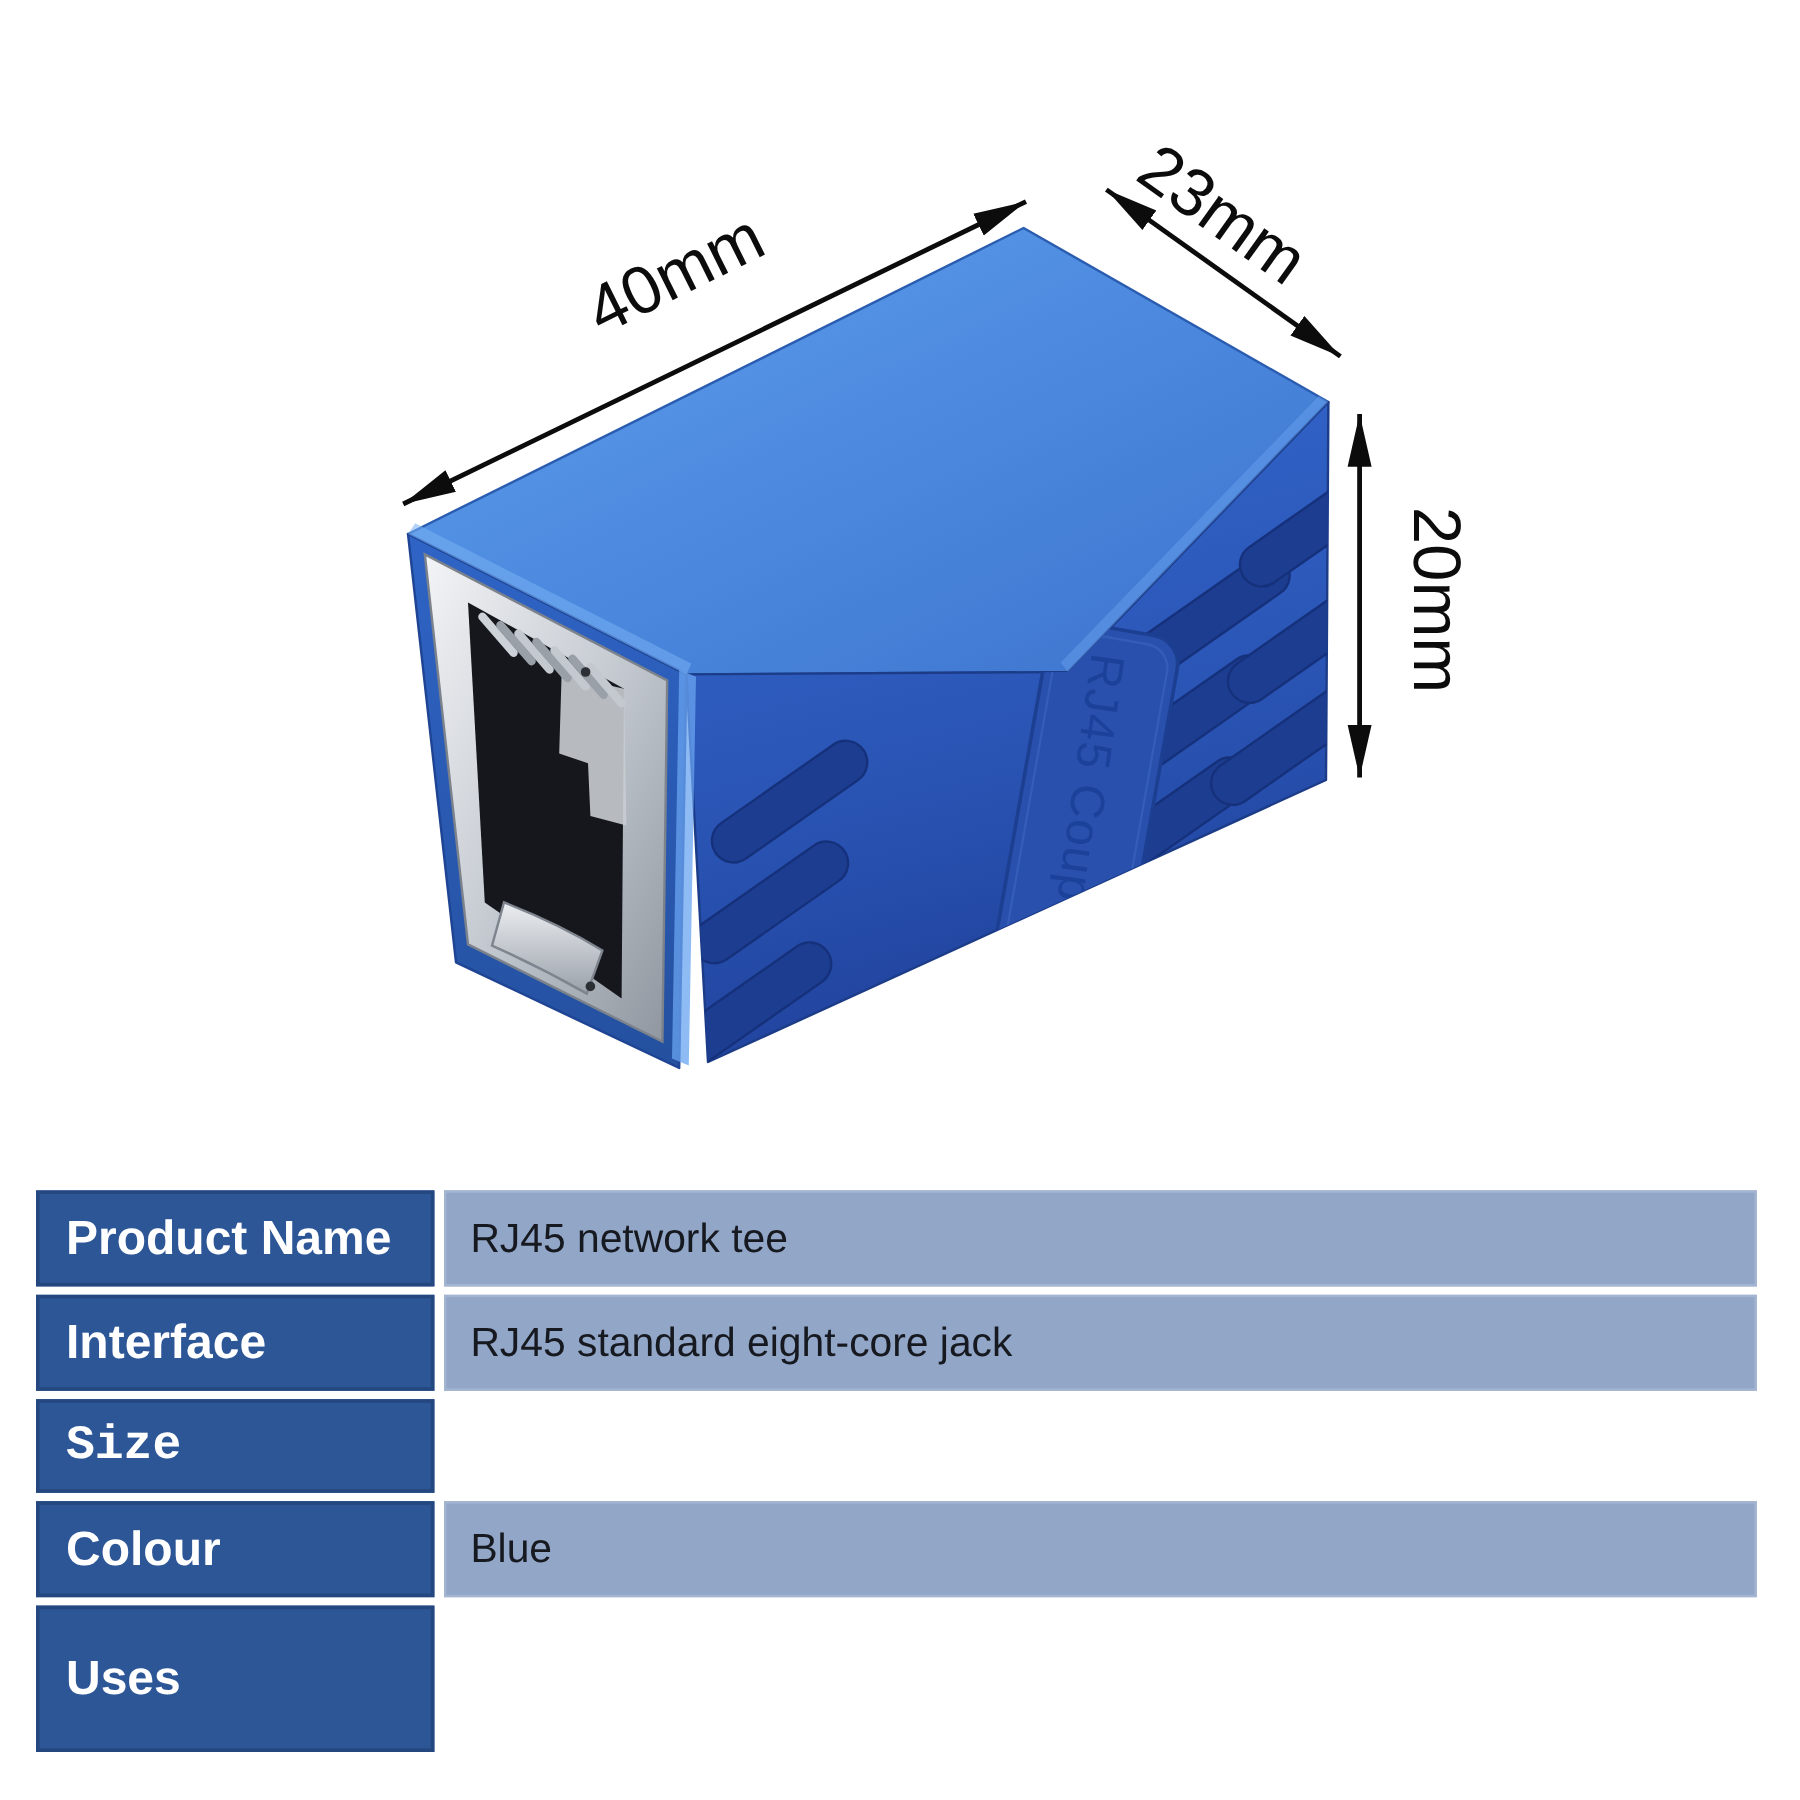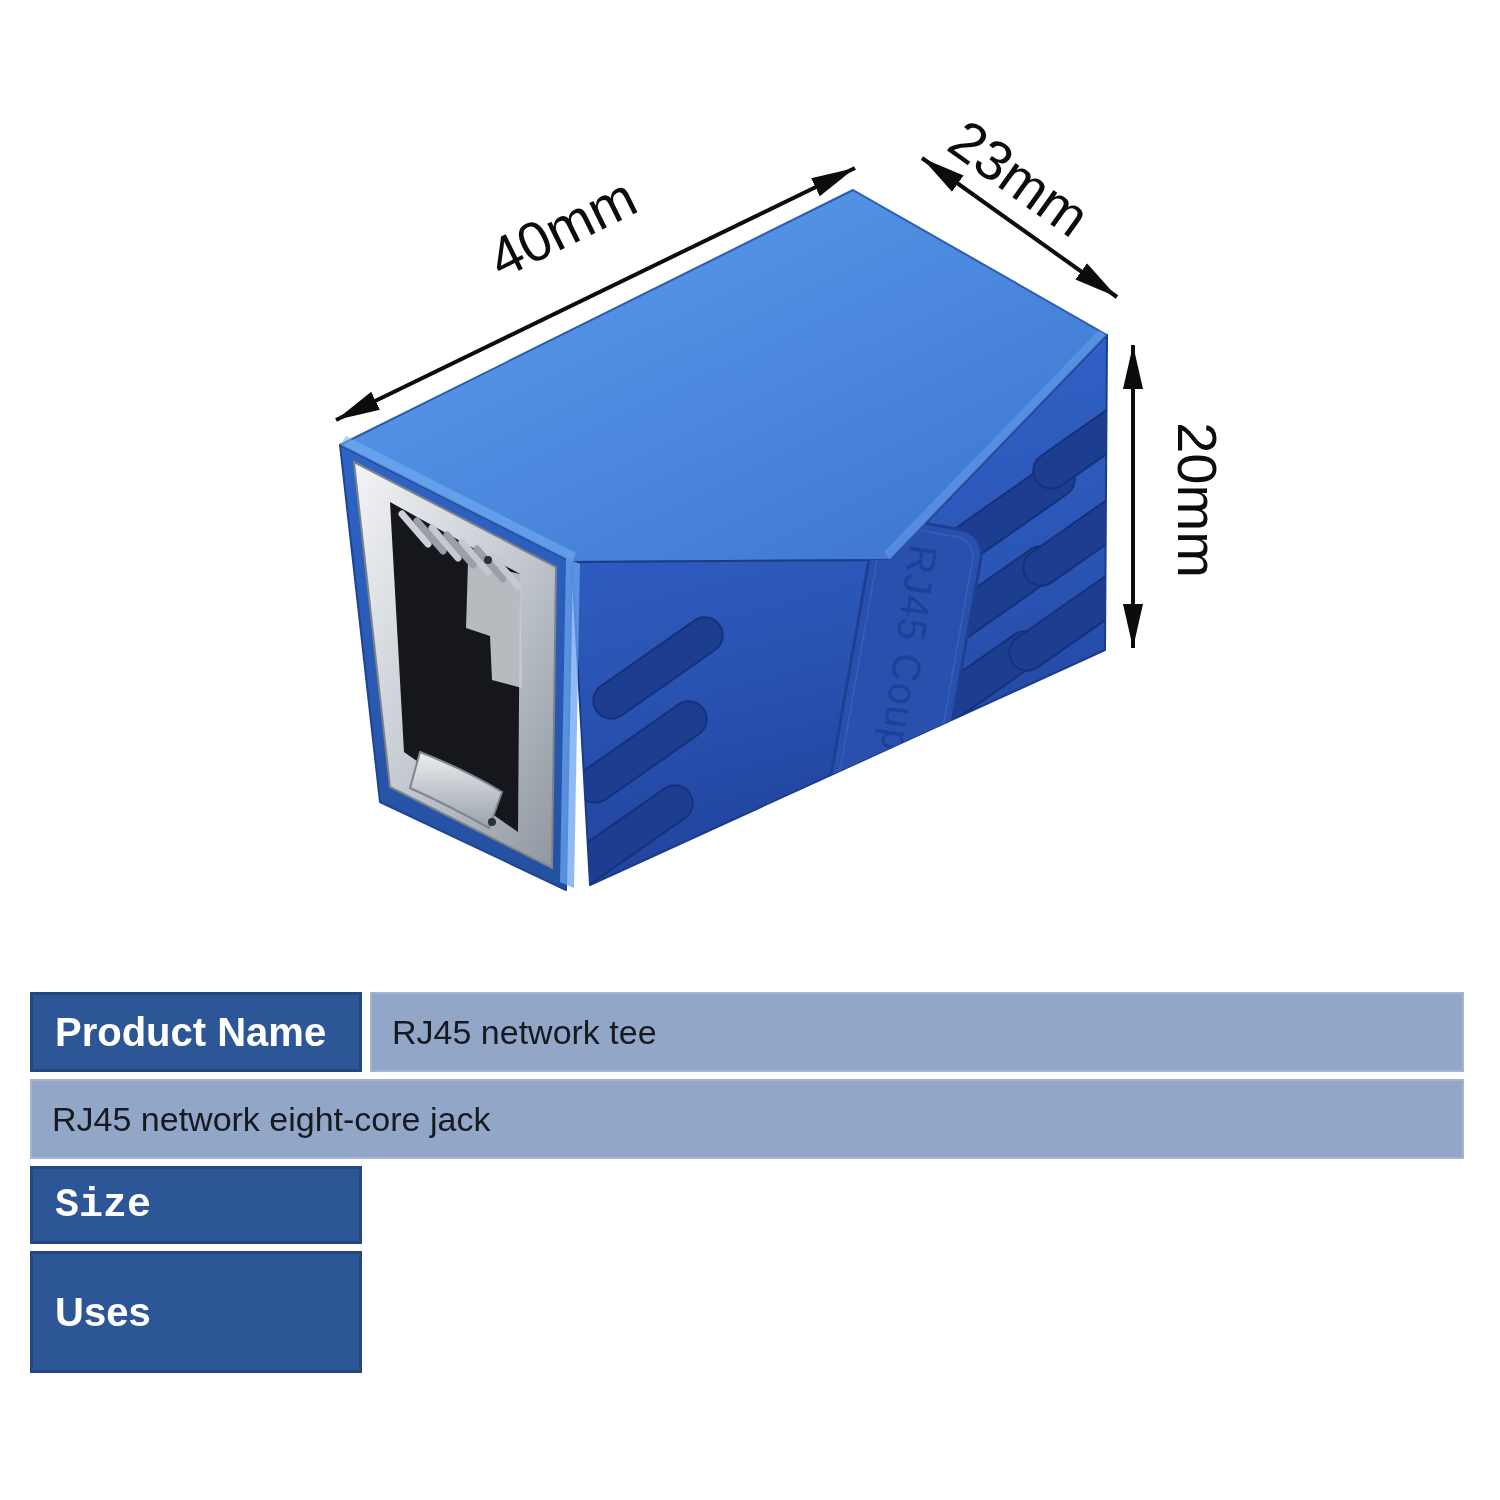--- a/index.html
+++ b/index.html
@@ -129,23 +129,28 @@
     <text class="dim-text" transform="translate(1008,194) rotate(35.5)" text-anchor="middle">23mm</text>
     <text class="dim-text" transform="translate(1178,500) rotate(90)" text-anchor="middle">20mm</text>
   </svg>
 
   <div class="spec-table">
     <div class="spec-row">
       <div class="label-cell">Product Name</div>
       <div class="value-cell">RJ45 network tee</div>
     </div>
     <div class="spec-row">
-      <div class="value-cell">RJ45 network eight-core jack</div>
+      <div class="label-cell">Interface</div>
+      <div class="value-cell">RJ45 standard eight-core jack</div>
     </div>
     <div class="spec-row row-size">
       <div class="label-cell">Size</div>
+    </div>
+    <div class="spec-row">
+      <div class="label-cell">Colour</div>
+      <div class="value-cell">Blue</div>
     </div>
     <div class="spec-row row-uses">
       <div class="label-cell">Uses</div>
     </div>
   </div>
 
 </div>
 
 </body></html>

